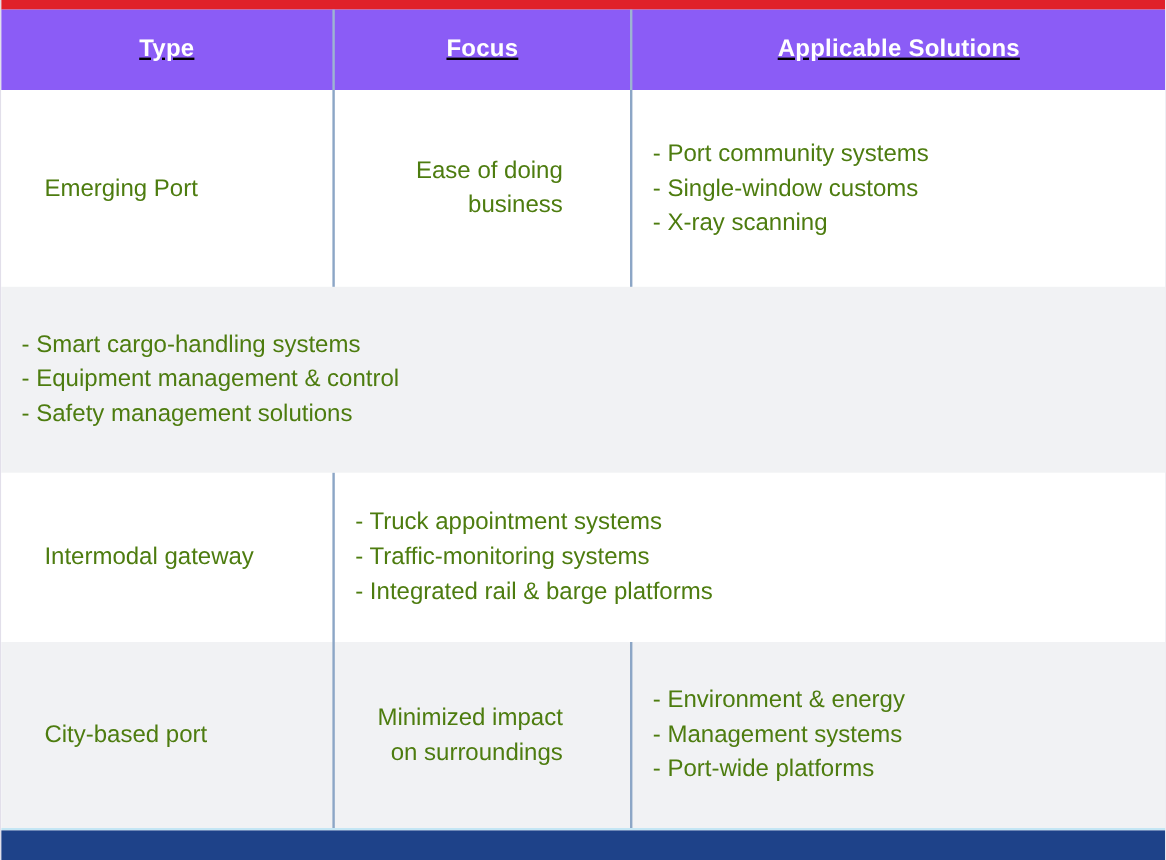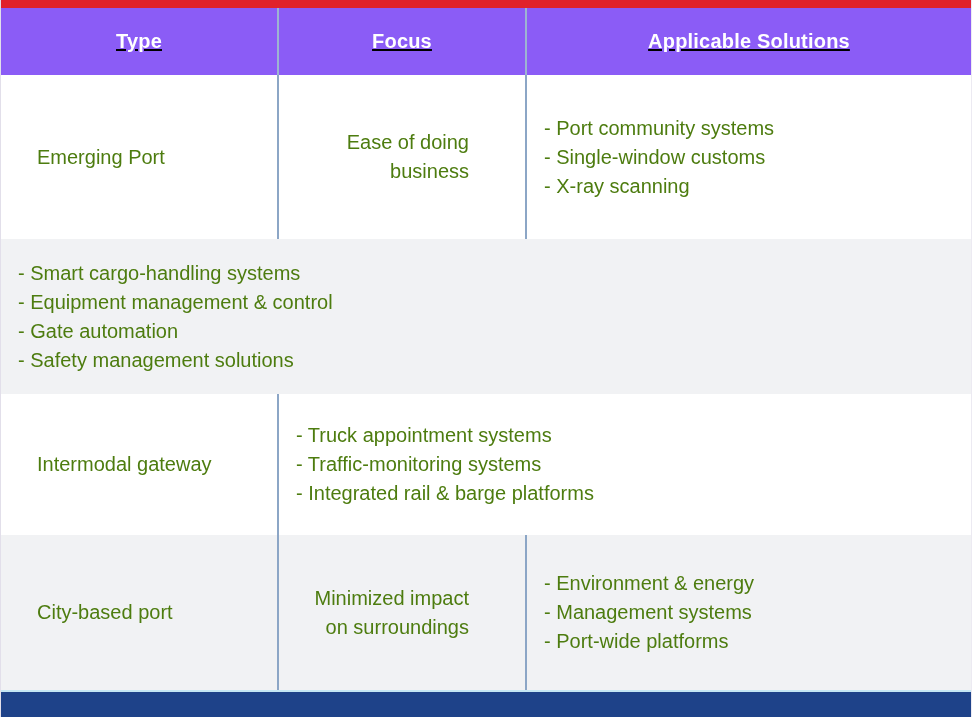--- a/index.html
+++ b/index.html
@@ -101,21 +101,20 @@
         <li>- X-ray scanning</li>
       </ul>
     </div>
   </div>
 
   <div class="grid-row row row-gray r2">
     <div class="cell cell-solutions">
       <ul class="solutions-list">
         <li>- Smart cargo-handling systems</li>
         <li>- Equipment management &amp; control</li>
-        <li>- Gate automation</li>
         <li>- Safety management solutions</li>
       </ul>
     </div>
   </div>
 
   <div class="grid-row row row-white r3">
     <div class="cell cell-type">Intermodal gateway</div>
     <div class="cell cell-solutions">
       <ul class="solutions-list">
         <li>- Truck appointment systems</li>

